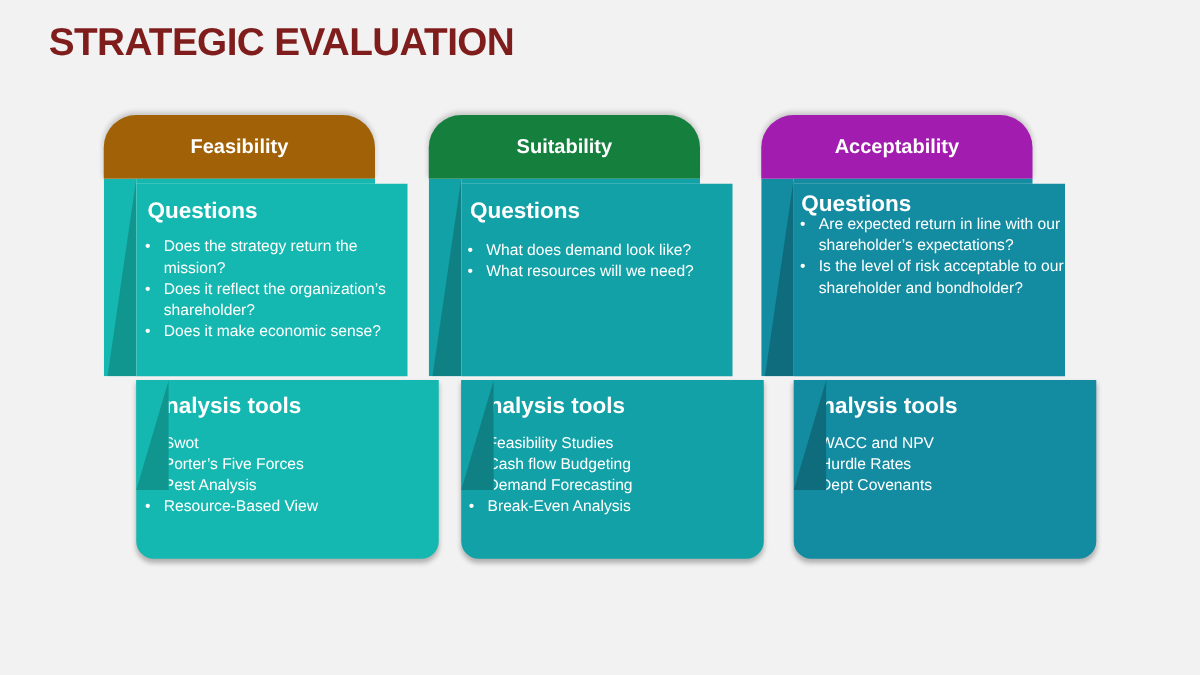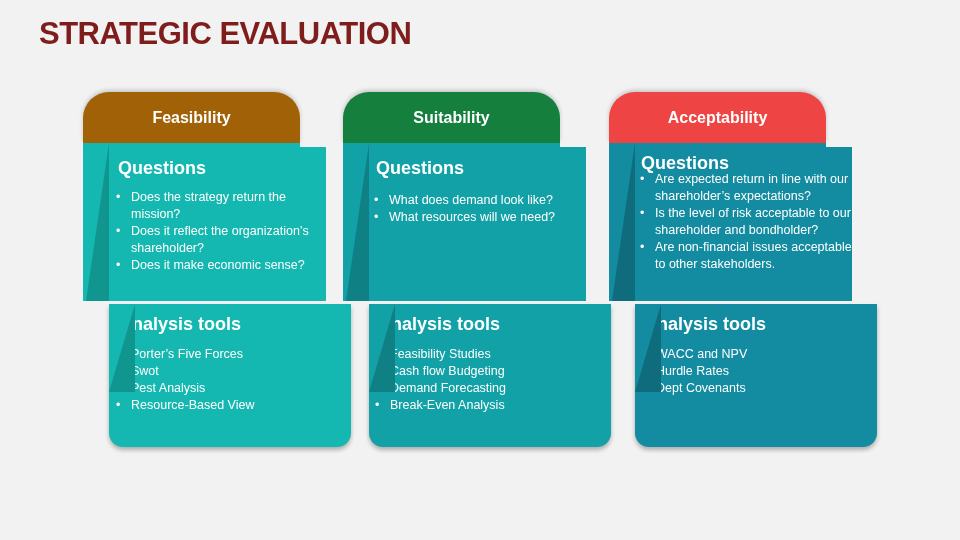--- a/index.html
+++ b/index.html
@@ -43,22 +43,22 @@
       <ul class="bul" style="left:7px; top:42px; width:210px;">
         <li>Does the strategy return the mission?</li>
         <li>Does it reflect the organization’s shareholder?</li>
         <li>Does it make economic sense?</li>
       </ul>
     </div>
   </div>
   <div class="tbox" style="background:#15b8b0;">
     <div class="label" style="left:10px; top:10px;">Analysis tools</div>
     <ul class="bul" style="left:7px; top:42px; width:225px;">
+      <li>Swot</li>
       <li>Porter’s Five Forces</li>
-      <li>Swot</li>
       <li>Pest Analysis</li>
       <li>Resource-Based View</li>
     </ul>
   </div>
   <div class="tstrip">
     <svg width="26" height="88">
         <polygon points="26,0 26,88 0,88 0,0" fill="#15b8b0"></polygon>
         <polygon points="26,0 26,88 0,88" fill="#10968f"></polygon>
       </svg>
   </div>
@@ -93,35 +93,34 @@
   </div>
   <div class="tstrip">
     <svg width="26" height="88">
         <polygon points="26,0 26,88 0,88 0,0" fill="#12a1a6"></polygon>
         <polygon points="26,0 26,88 0,88" fill="#0f8185"></polygon>
       </svg>
   </div>
 </div>
 
 <div class="col" style="left:609px;">
-  <div class="hdr" style="background:#ef4444;">Acceptability</div>
+  <div class="hdr" style="background:#a21caf;">Acceptability</div>
   <div class="qbox">
     <div class="qstrip">
       <svg width="26" height="158">
           <rect width="26" height="158" fill="#138ba0"></rect>
           <polygon points="26,0 26,158 3,158" fill="#0e6c7c"></polygon>
         </svg>
     </div>
     <div class="qbody-top" style="background:#138ba0;"></div>
     <div class="qbody" style="background:#138ba0;">
       <div class="label" style="left:6px; top:6px;">Questions</div>
       <ul class="bul" style="left:5px; top:24px; width:214px;">
         <li>Are expected return in line with our shareholder’s expectations?</li>
         <li>Is the level of risk acceptable to our shareholder and bondholder?</li>
-        <li>Are non-financial issues acceptable to other stakeholders.</li>
       </ul>
     </div>
   </div>
   <div class="tbox" style="background:#138ba0;">
     <div class="label" style="left:9px; top:10px;">Analysis tools</div>
     <ul class="bul" style="left:6px; top:42px; width:225px;">
       <li>WACC and NPV</li>
       <li>Hurdle Rates</li>
       <li>Dept Covenants</li>
     </ul>

